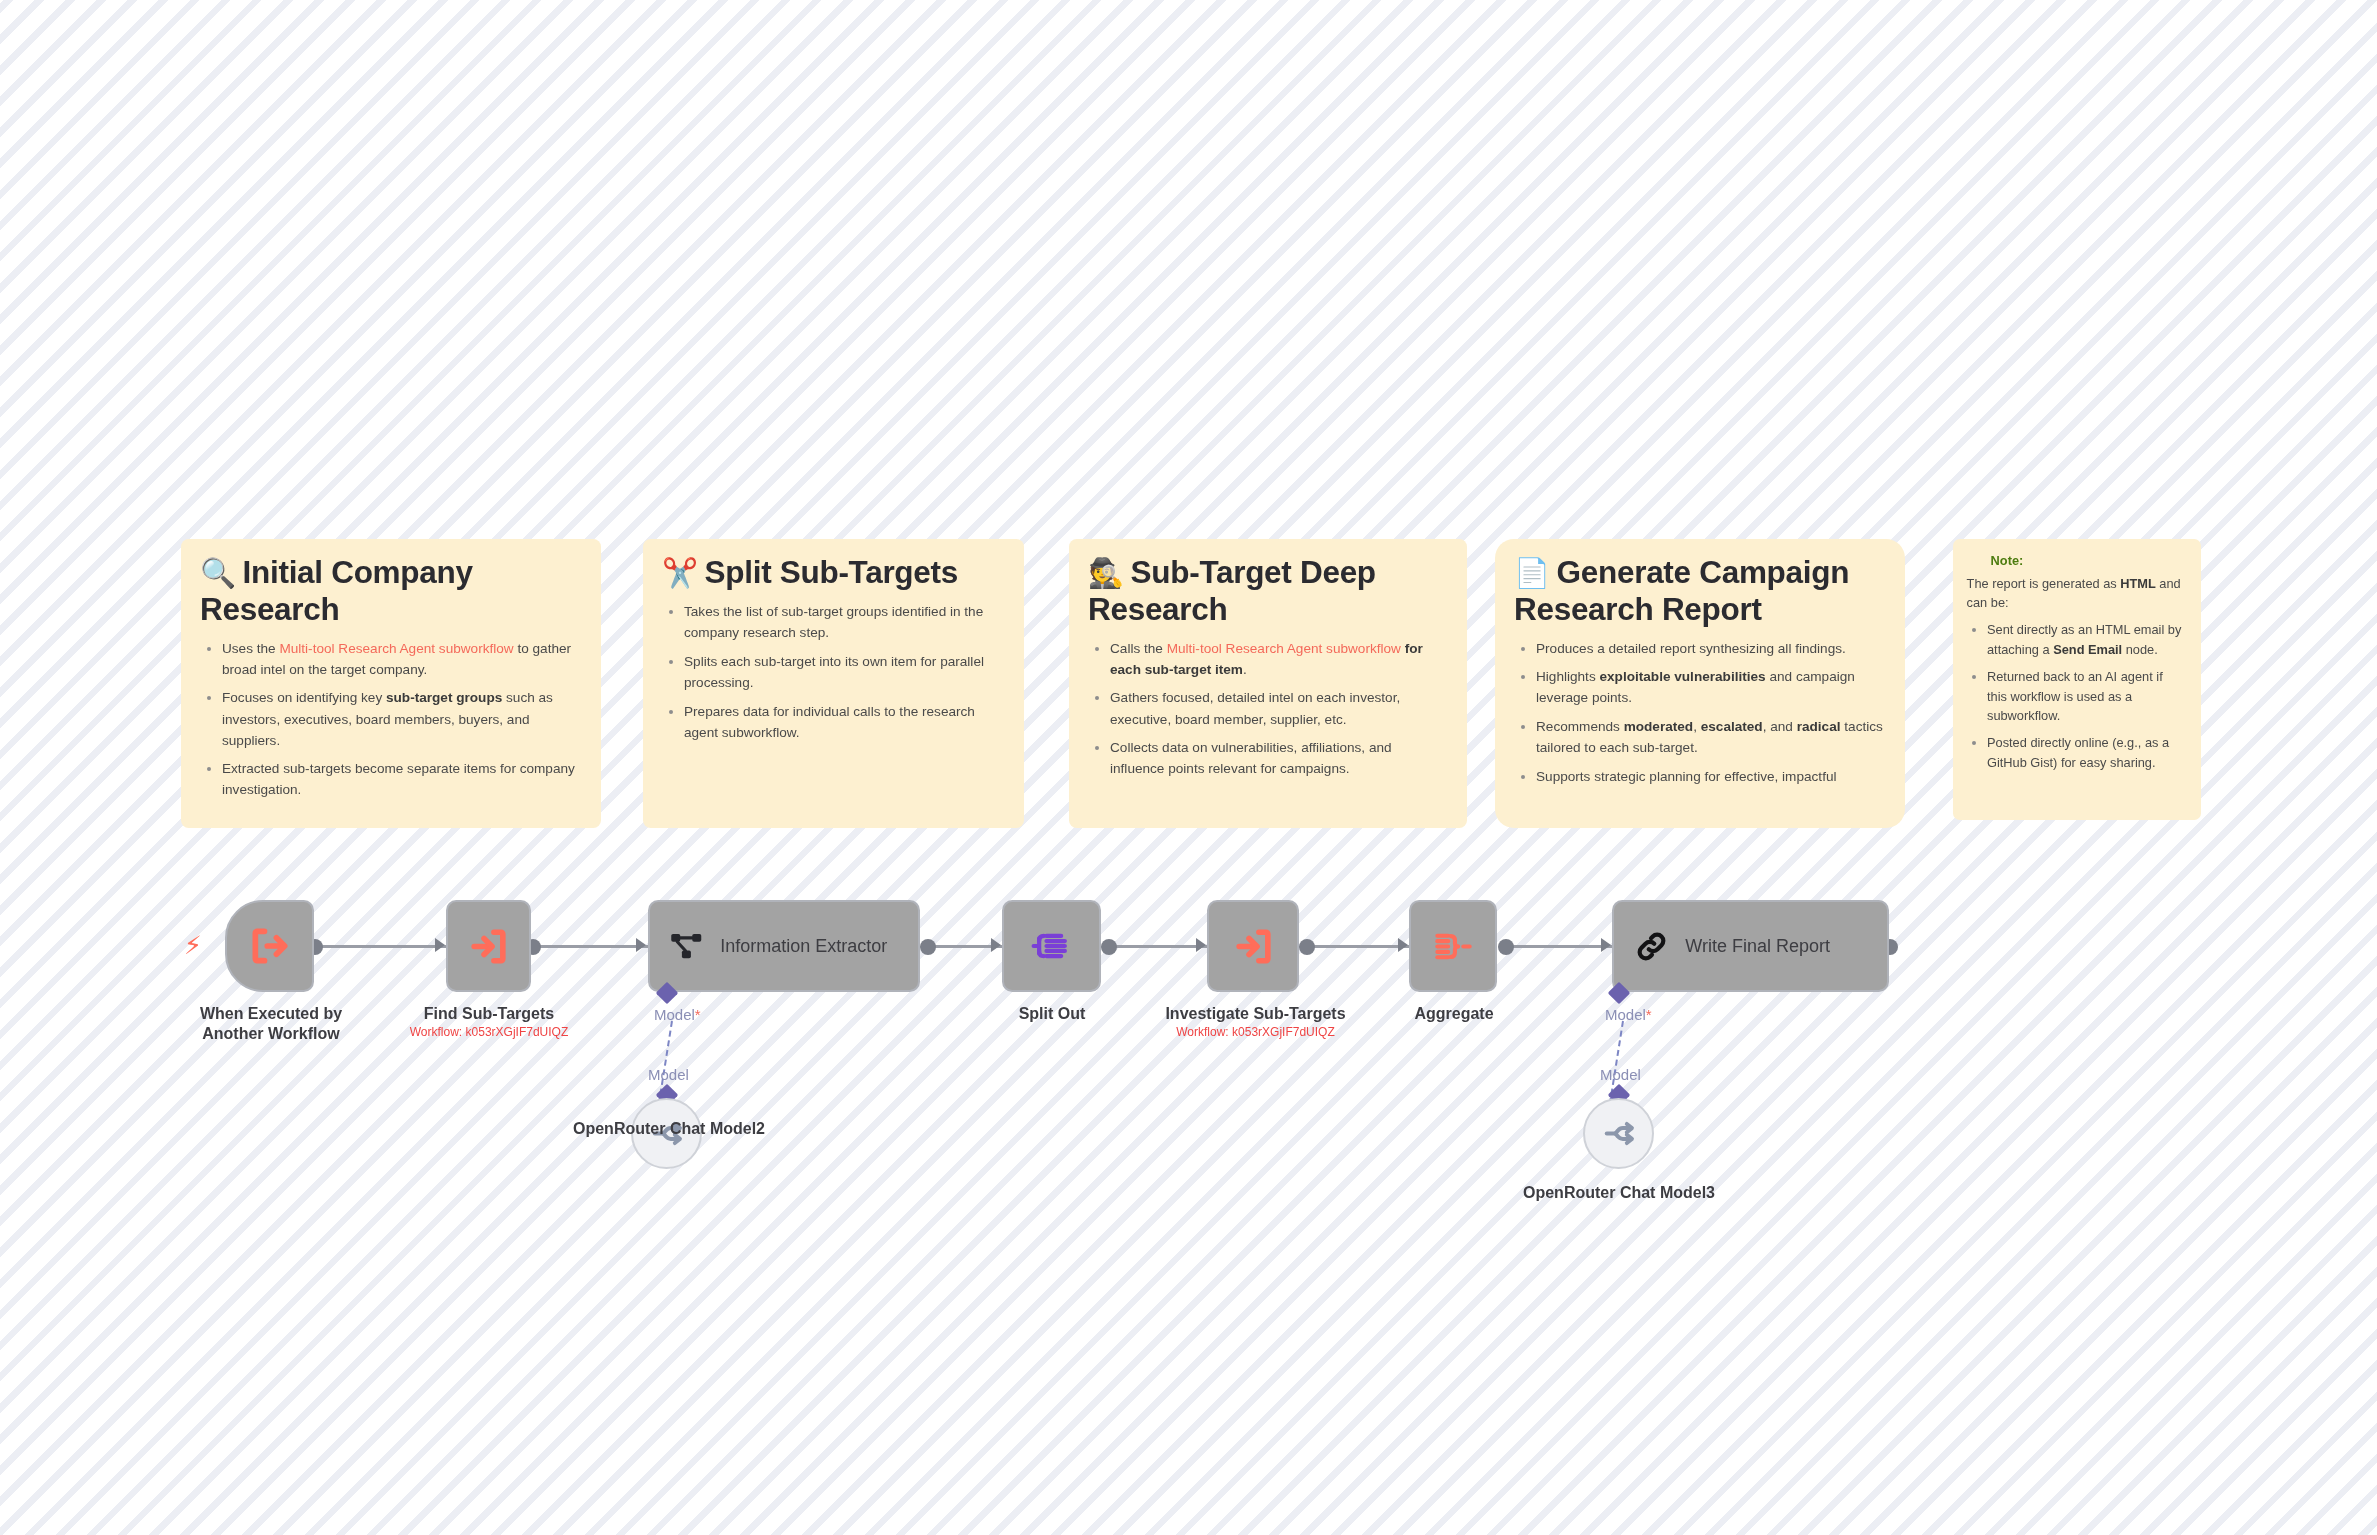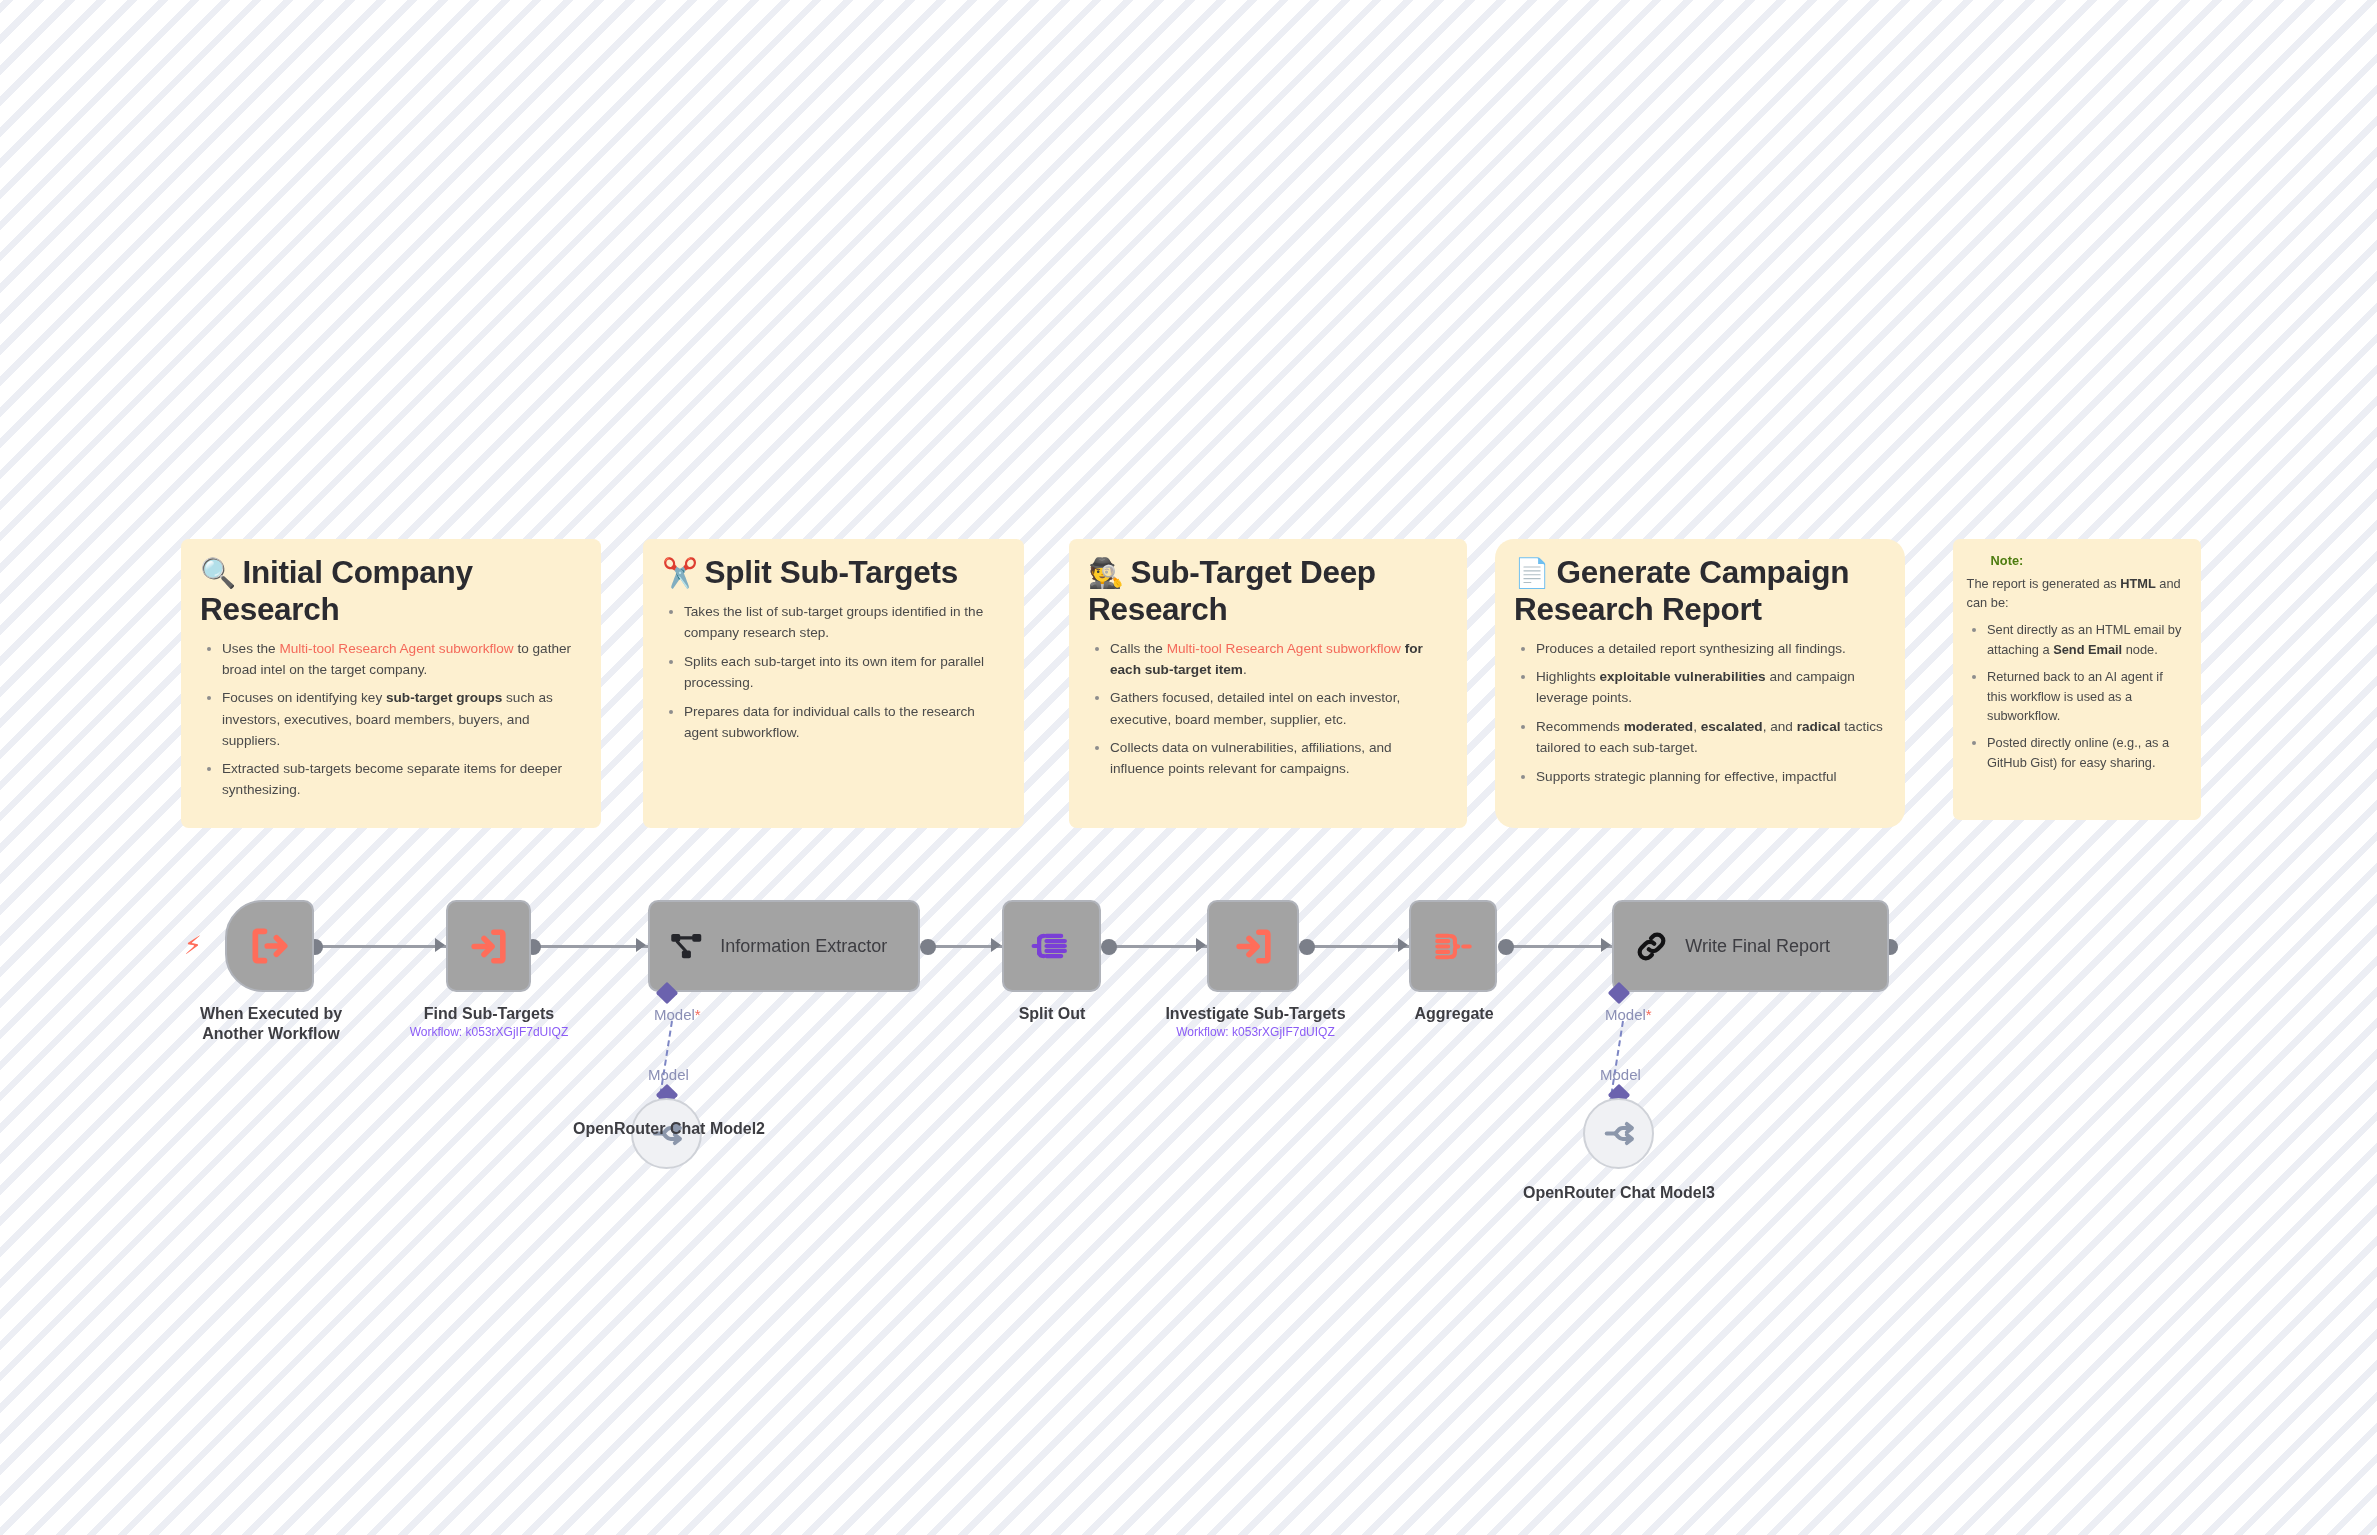--- a/index.html
+++ b/index.html
@@ -69,21 +69,21 @@
   .node-icon{display:flex;align-items:center;justify-content:center;flex:0 0 auto;}
   .node-label-in{
     font-size:18px;color:#3d3d42;margin-left:15.3px;white-space:nowrap;
   }
   .caption{
     position:absolute;text-align:center;
     font-size:16px;font-weight:700;color:#3d3d42;line-height:1.22;
   }
   .subcaption{
     position:absolute;text-align:center;
-    font-size:12px;color:#8b5cf6;line-height:1.2;white-space:nowrap;
+    font-size:12px;color:#ef4444;line-height:1.2;white-space:nowrap;
   }
   
   .edge{position:absolute;height:2.6px;background:#9a9da6;}
   .dot{position:absolute;width:16px;height:16px;border-radius:50%;background:#7b7f89;}
   .arrowhead{
     position:absolute;width:0;height:0;
     border-top:7.7px solid transparent;border-bottom:7.7px solid transparent;
     border-left:10.2px solid #7b7f89;
   }
   .inport{position:absolute;width:7.7px;height:22px;background:#8b8f98;border-radius:1.7px;}
@@ -109,21 +109,21 @@
 <div id="canvas">
 
   <div class="note" style="left:181px;top:539px;width:420px;height:289px;">
     <div class="note-pad">
       <h2>
         <span class="emo">🔍</span><span>Initial Company Research</span>
       </h2>
       <ul>
           <li><span>Uses the </span><span class="hl">Multi-tool Research Agent subworkflow</span><span> to gather broad intel on the target company.</span></li>
           <li><span>Focuses on identifying key </span><span class="bold">sub-target groups</span><span> such as investors, executives, board members, buyers, and suppliers.</span></li>
-          <li><span>Extracted sub-targets become separate items for deeper synthesizing.</span></li>
+          <li><span>Extracted sub-targets become separate items for company investigation.</span></li>
         </ul>
     </div>
   </div>
 
   <div class="note" style="left:643px;top:539px;width:381px;height:289px;">
     <div class="note-pad">
       <h2>
         <span class="emo">✂️</span><span>Split Sub-Targets</span>
       </h2>
       <ul>

